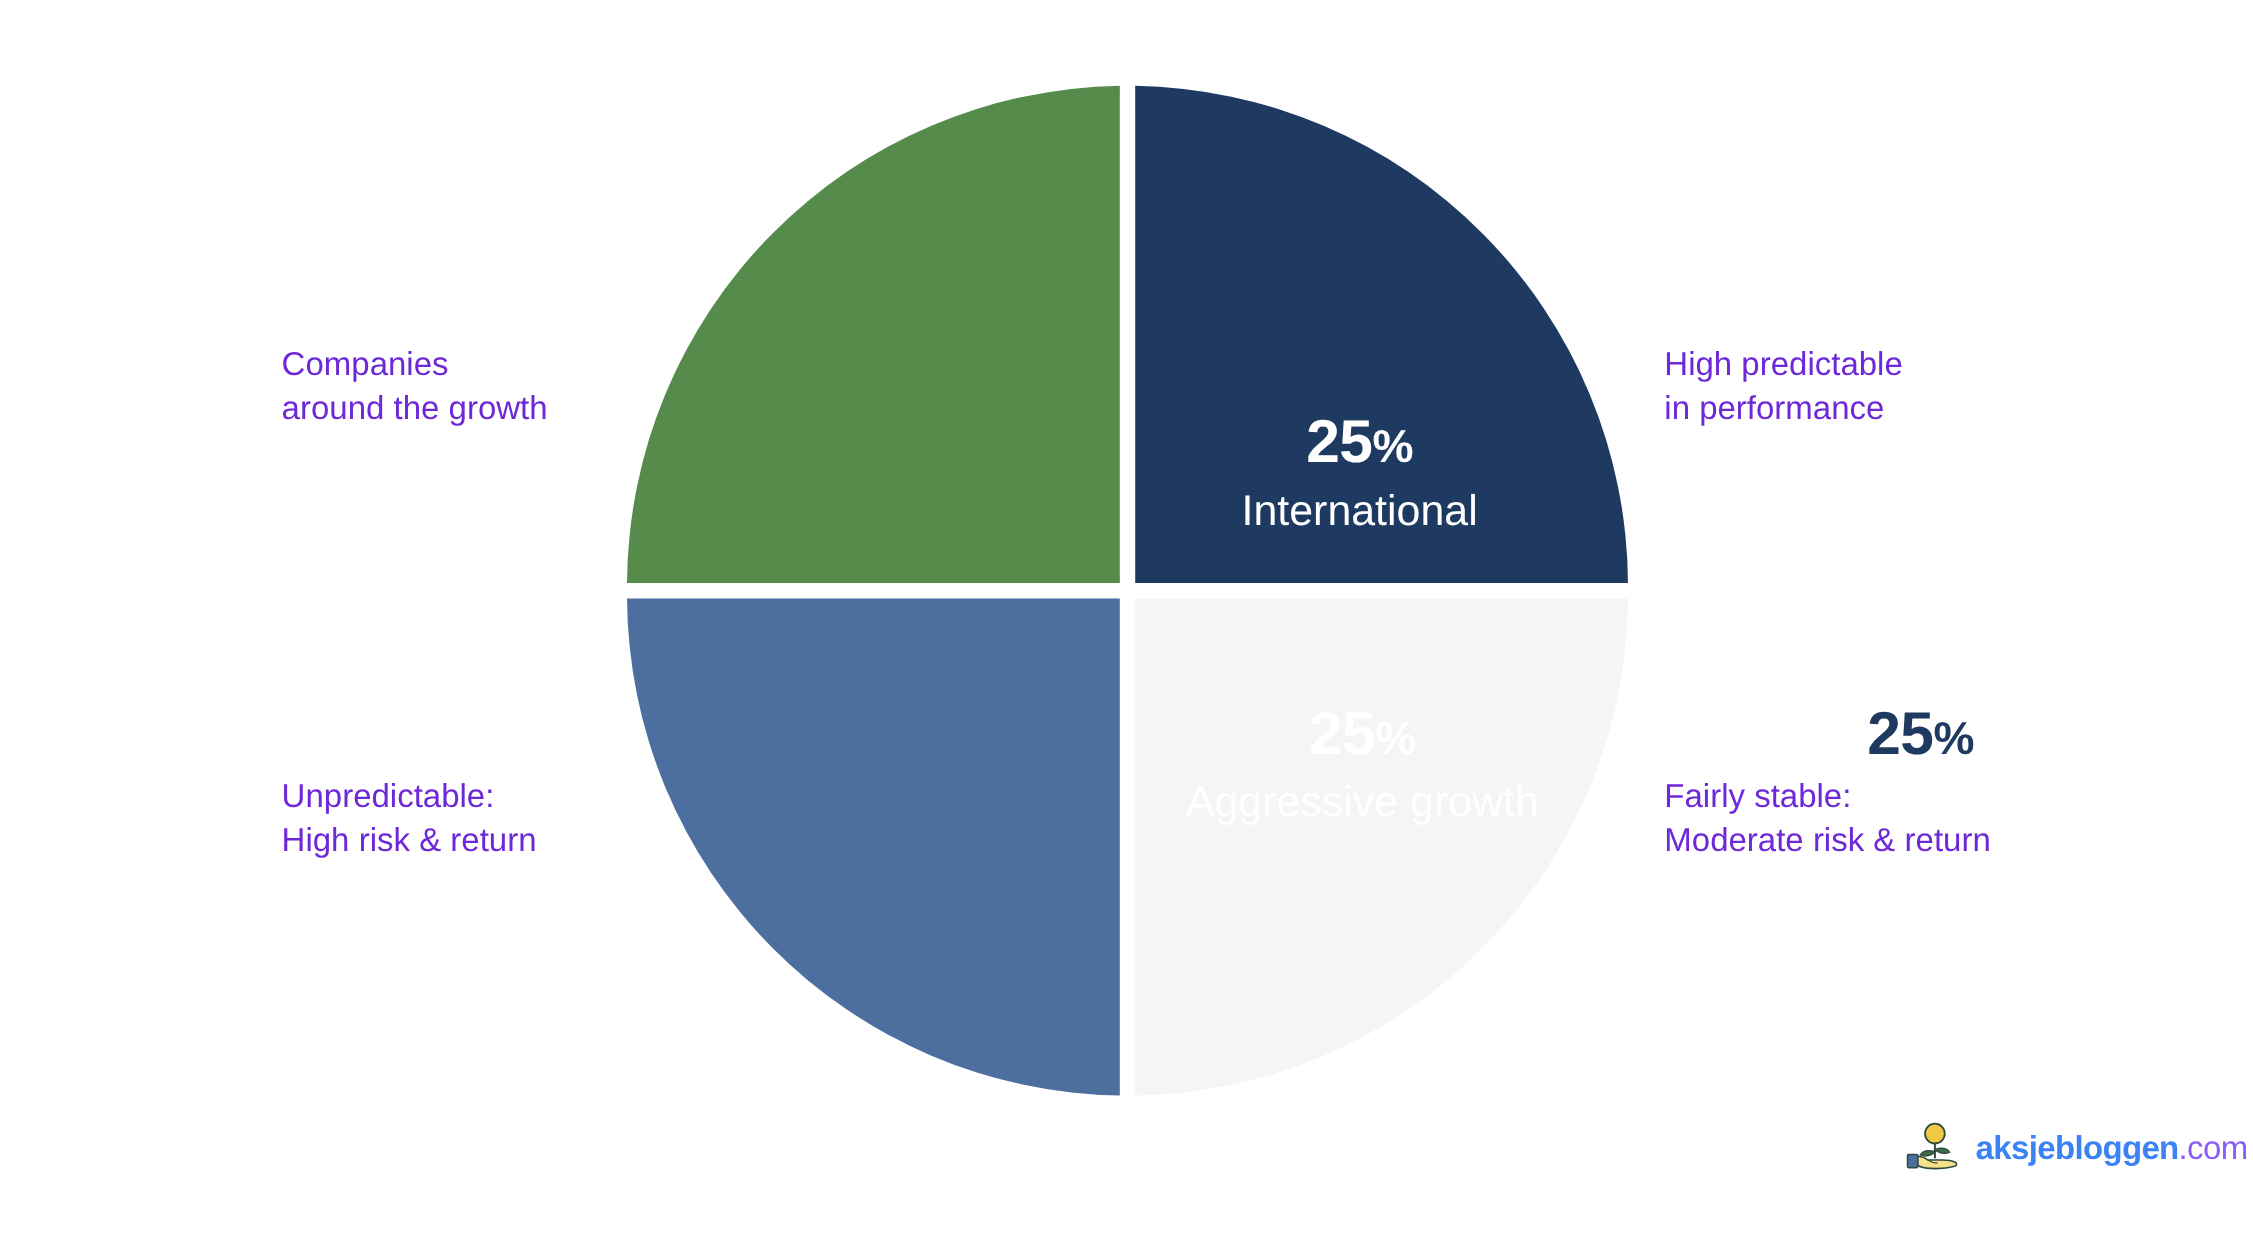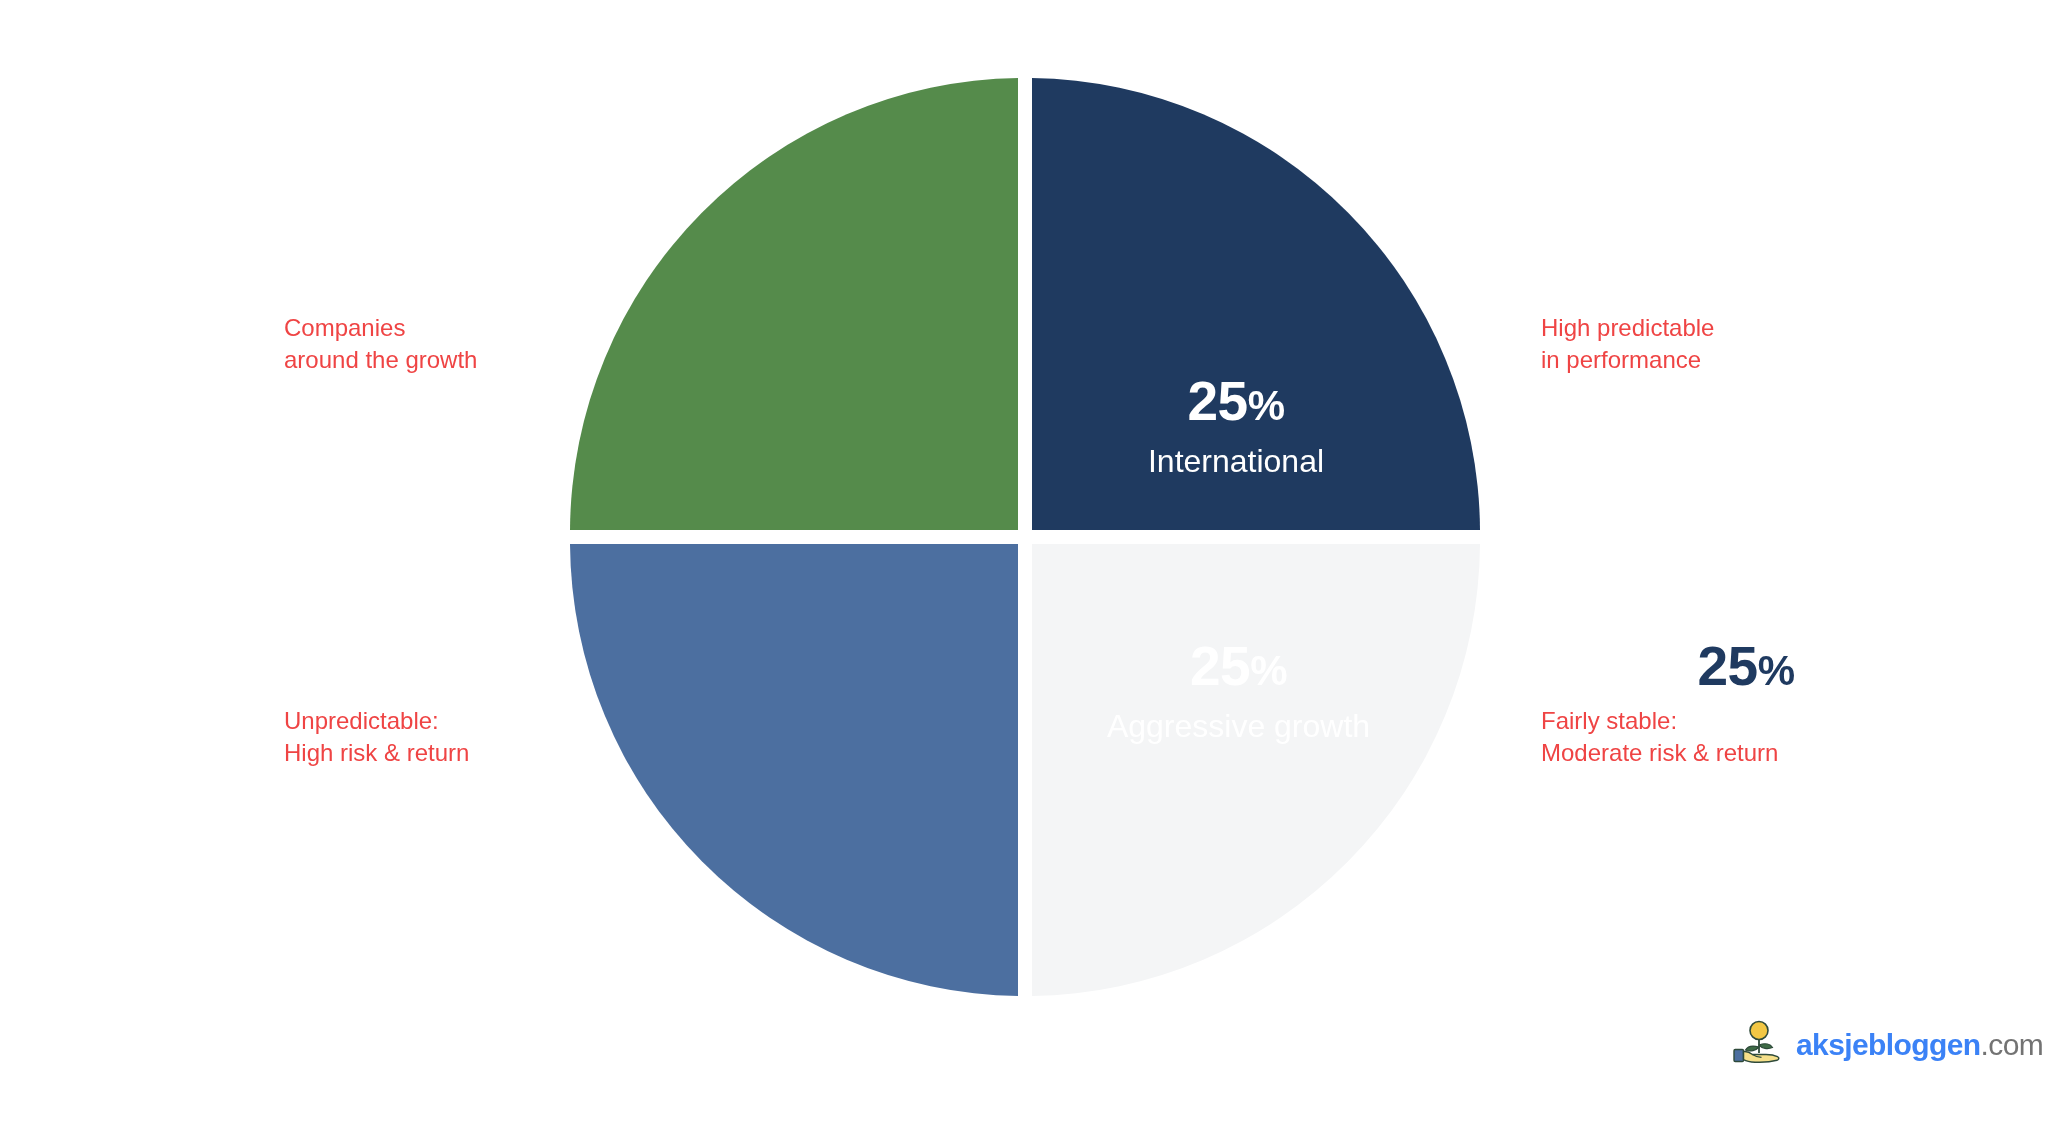--- a/index.html
+++ b/index.html
@@ -49,41 +49,40 @@
     font-size: 55px;
     font-weight: 700;
     letter-spacing: -0.5px;
     display: block;
   }
   .slice-pct .pct-sign {
     font-size: 42px;
     font-weight: 600;
   }
   .slice-name {
-    font-size: 32px;
+    font-size: 39px;
     font-weight: 400;
     display: block;
     margin-top: 16px;
   }
   .on-dark { color: #ffffff; }
   .on-light { color: #1F3A60; }
 
   .lbl-international { left: 500px;  top: 300px; width: 340px; }
   .lbl-growth-income { left: 1010px; top: 300px; width: 340px; }
   .lbl-aggressive    { left: 475px;  top: 565px; width: 395px; }
   .lbl-growth        { left: 1010px; top: 565px; width: 340px; }
 
   
   .annotation {
     position: absolute;
-    color: #ef4444;
-    font-size: 24px;
+    color: #6d28d9;
+    font-size: 30px;
     line-height: 1.32;
     white-space: nowrap;
-    margin-left: 28px;
   }
   .annotation .ann-line { display: block; }
 
   .ann-left  { text-align: left; }
   .ann-right { text-align: left; }
 
   .ann-international { left: 256px;  top: 312px; }
   .ann-growth-income { left: 1513px; top: 312px; }
   .ann-aggressive    { left: 256px;  top: 705px; }
   .ann-growth        { left: 1513px; top: 705px; }
@@ -105,21 +104,21 @@
     flex: 0 0 auto;
   }
   .logo-text {
     font-size: 30px;
     font-weight: 700;
     letter-spacing: -0.6px;
     line-height: 1;
     white-space: nowrap;
   }
   .logo-text .logo-name { color: #3b82f6; }
-  .logo-text .logo-tld  { color: #737373; font-weight: 400; }
+  .logo-text .logo-tld  { color: #8b5cf6; font-weight: 400; }
 </style>
 </head>
 <body>
 
 <div class="canvas">
 
   <div class="pie-wrap">
     <svg class="pie-svg" viewBox="0 0 918 926" xmlns="http://www.w3.org/2000/svg">
 
       <path d="M 452 456 L 452 4 A 455 455 0 0 0 4 456 Z" fill="#558B4B"></path>

